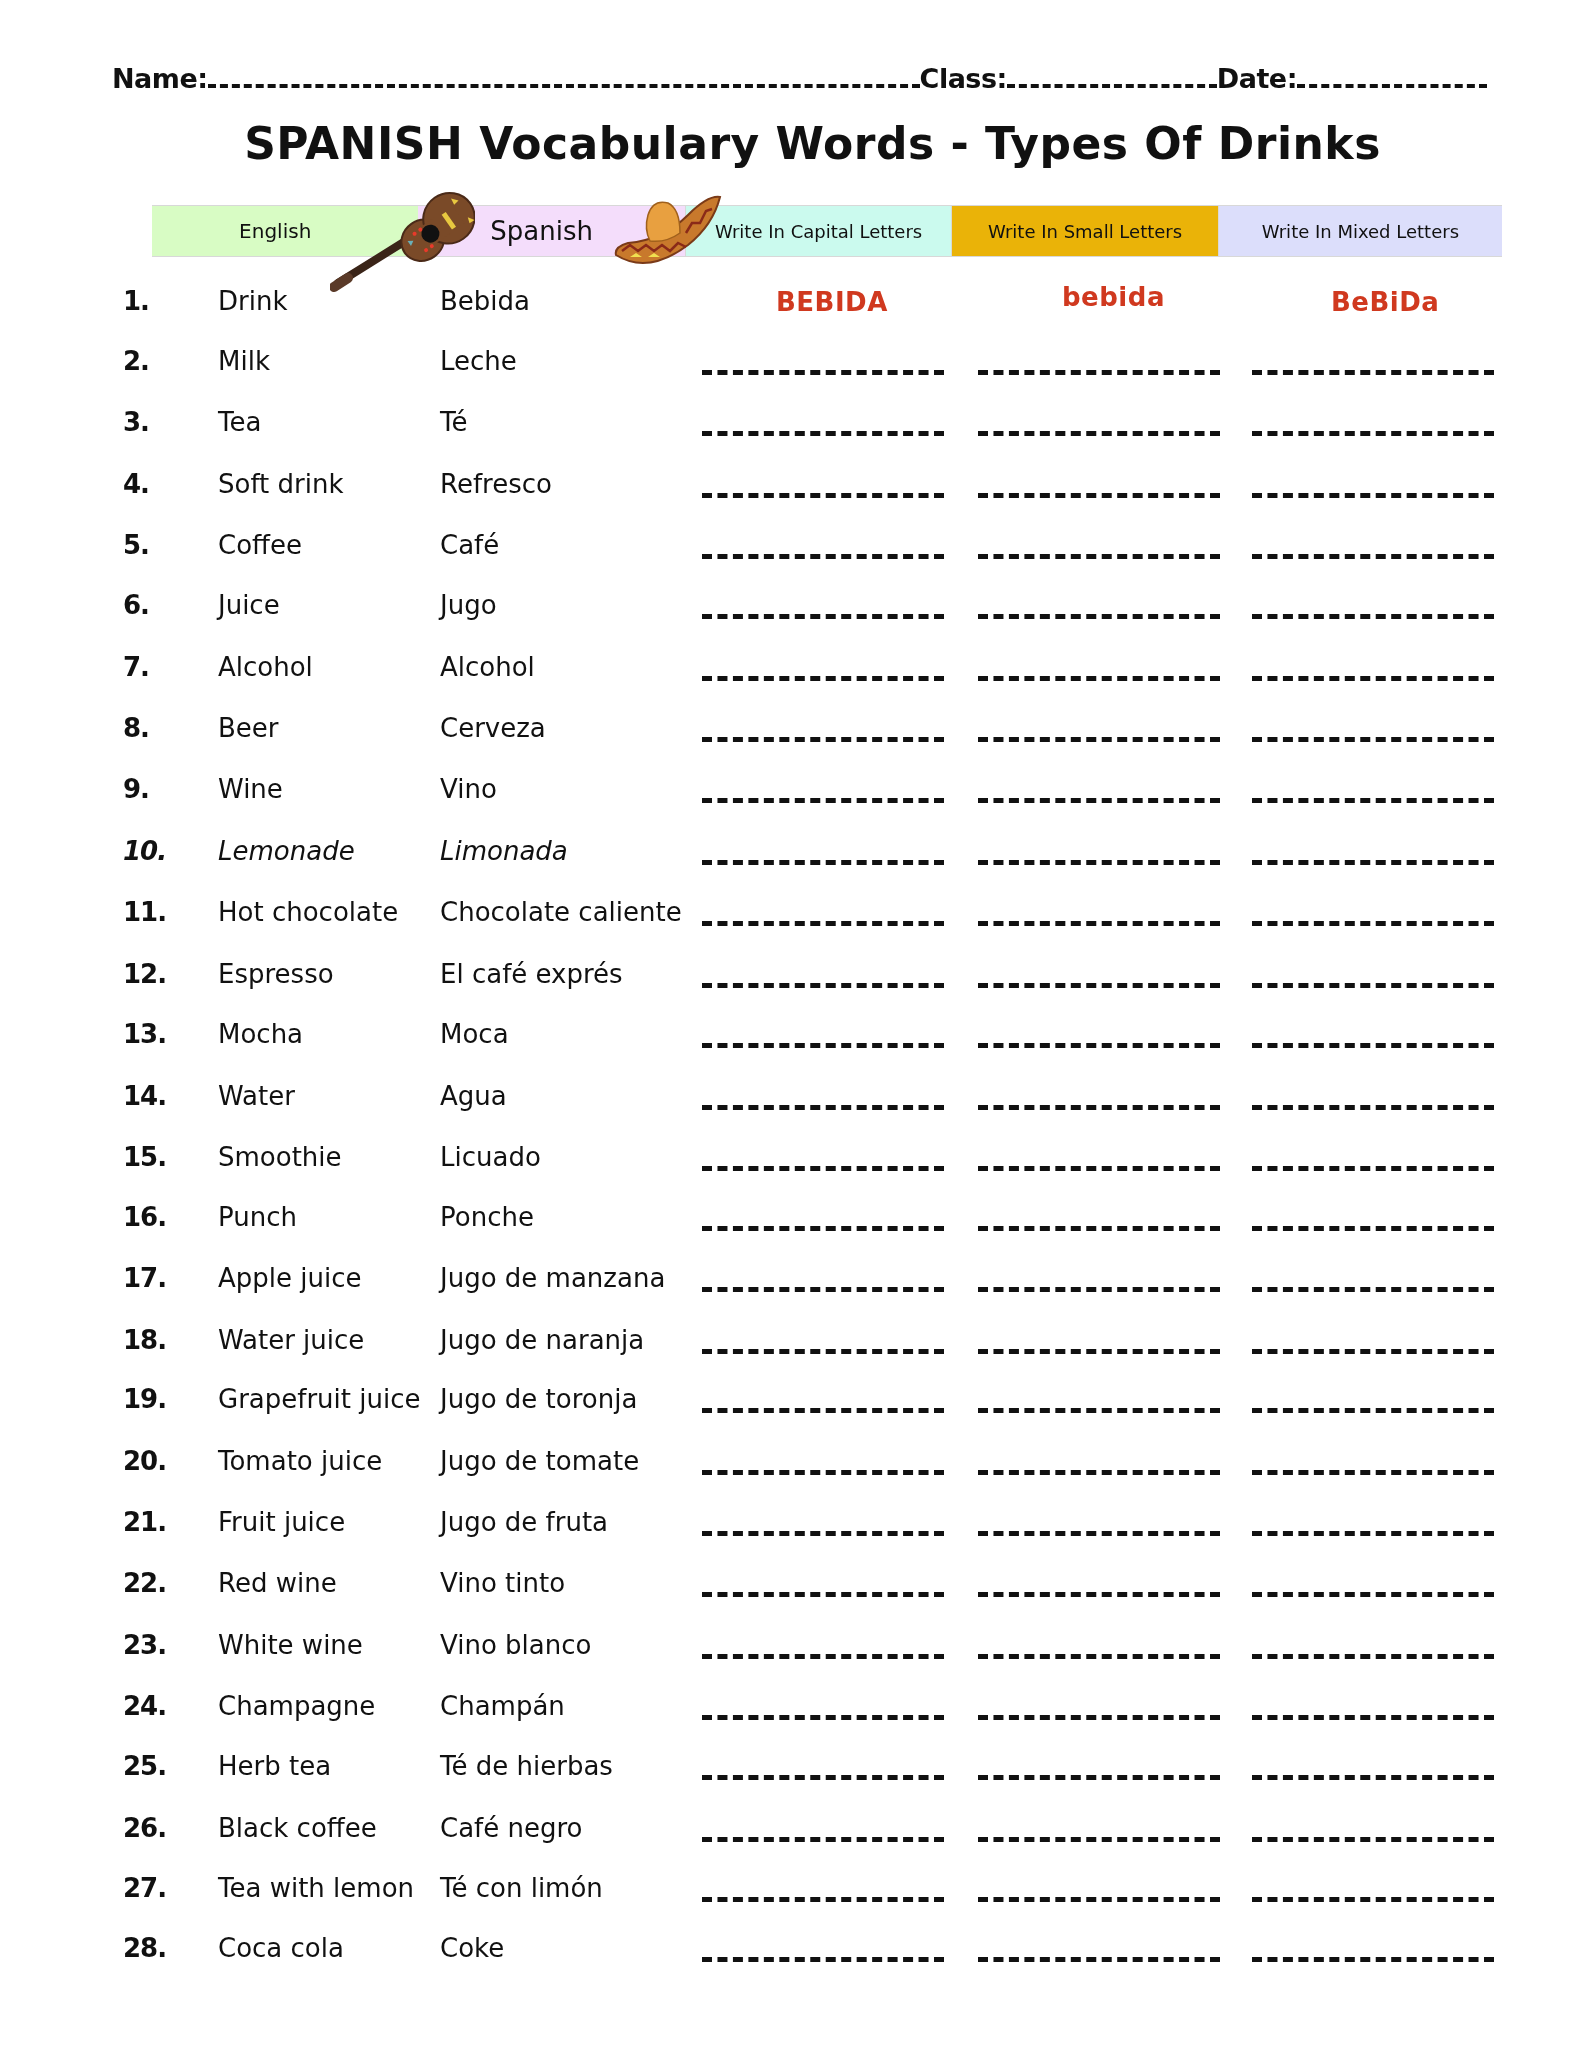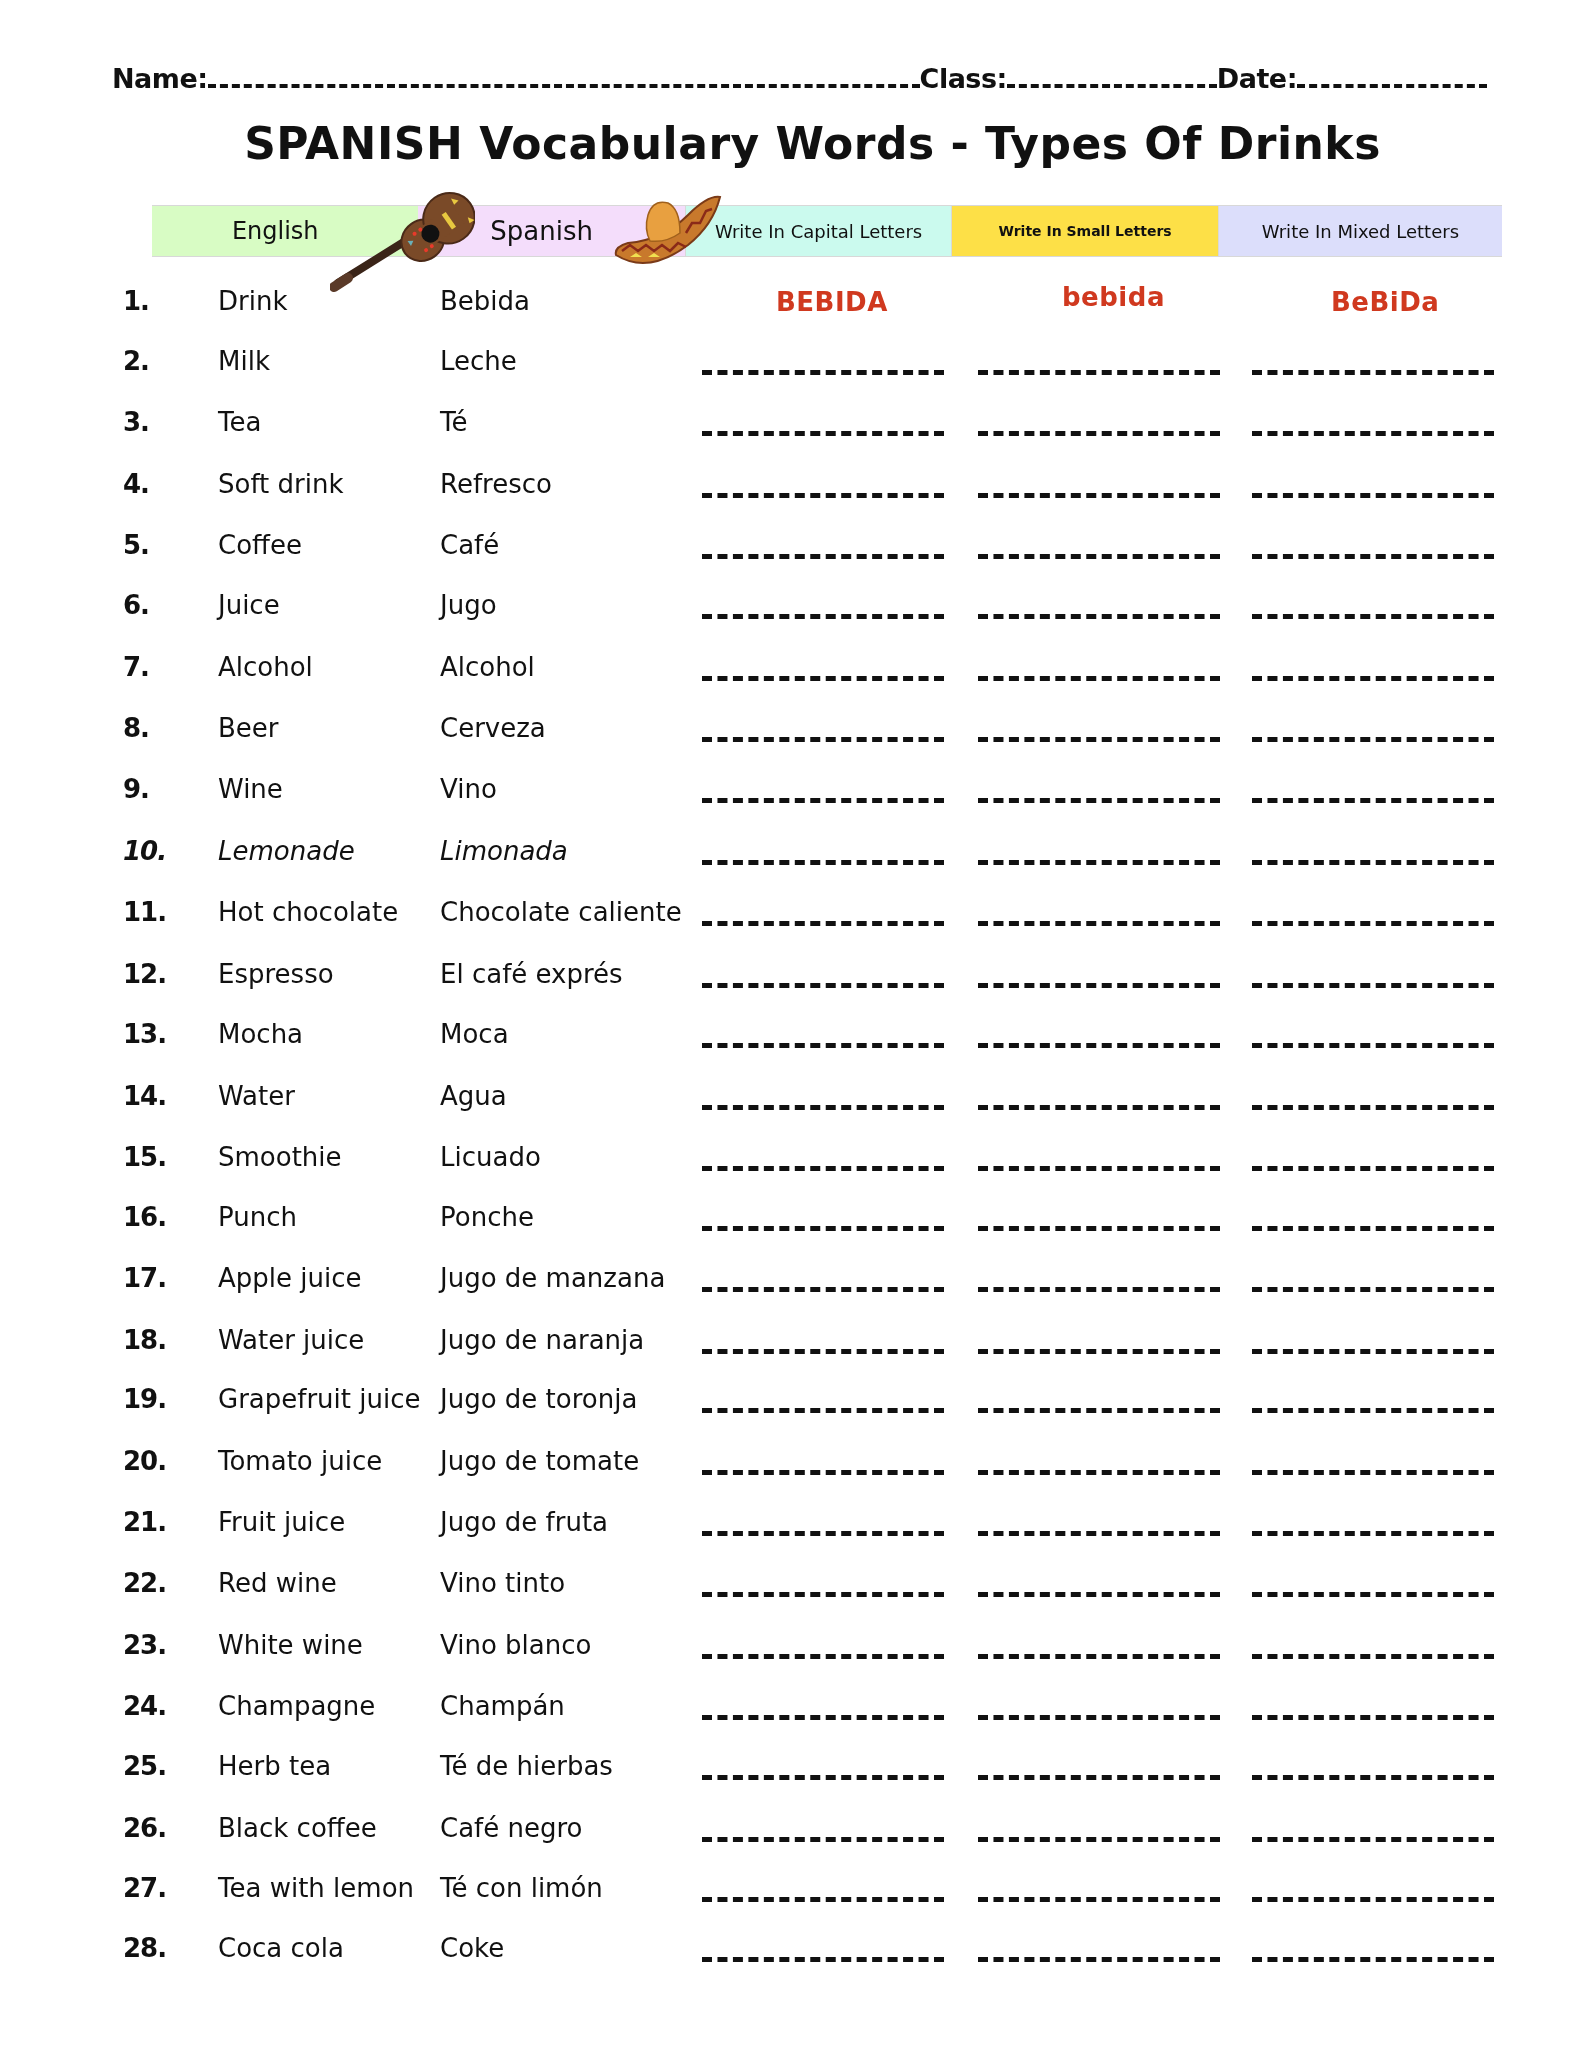--- a/index.html
+++ b/index.html
@@ -6,24 +6,24 @@
   body { width:1583px; height:2048px; position:relative; overflow:hidden;
          font-family:"DejaVu Sans", sans-serif; color:#111; }
   .hdr-line { position:absolute; left:112px; top:62px; width:1380px; height:36px;
               font-size:27px; font-weight:bold; letter-spacing:-0.5px; white-space:nowrap; }
   .hdr-line .fill { display:inline-block; border-bottom:4px dashed #111; height:22px; vertical-align:baseline; }
   .title { position:absolute; left:0; width:1625px; top:118px; text-align:center;
            font-size:44px; font-weight:bold; letter-spacing:0.5px; }
   .band { position:absolute; top:205px; height:52px; display:flex; left:152px; width:1350px; }
   .band .cell { height:52px; display:flex; align-items:center; justify-content:center;
                 border-top:1px solid #d8d8d8; border-bottom:1px solid #d8d8d8; box-sizing:border-box; }
-  .band .c-en { width:270px; background:#d8fcc4; font-size:24px; }
+  .band .c-en { width:270px; background:#d8fcc4; font-size:20px; }
   .band .c-es { width:270px; background:#f4ddfb; font-size:26px; }
   .band .c-cap { width:270px; background:#cbfaee; font-size:18px; border-left:1px solid #d8d8d8; }
-  .band .c-sm { width:270px; background:#fde047; font-size:14px; border-left:1px solid #d8d8d8;font-weight:bold; }
+  .band .c-sm { width:270px; background:#eab308; font-size:18px; border-left:1px solid #d8d8d8; }
   .band .c-mx { width:288px; background:#dcdefb; font-size:18px; border-left:1px solid #d8d8d8; }
   .band .c-en span, .band .c-es span { padding-right:20px; }
   .guitar { position:absolute; left:330px; top:183px; width:145px; height:110px; }
   .sombrero { position:absolute; left:608px; top:185px; width:118px; height:88px; }
   .rows { position:absolute; left:0; top:0; }
   .row { position:absolute; left:0; width:1583px; height:40px; font-size:26px; }
   .row .num { position:absolute; left:123px; font-weight:bold; letter-spacing:-1px; }
   .row .en { position:absolute; left:218px; white-space:nowrap; }
   .row .es { position:absolute; left:440px; white-space:nowrap; }
   .blank { position:absolute; top:24px; height:0; border-top:5px dashed #111; width:242px; }

